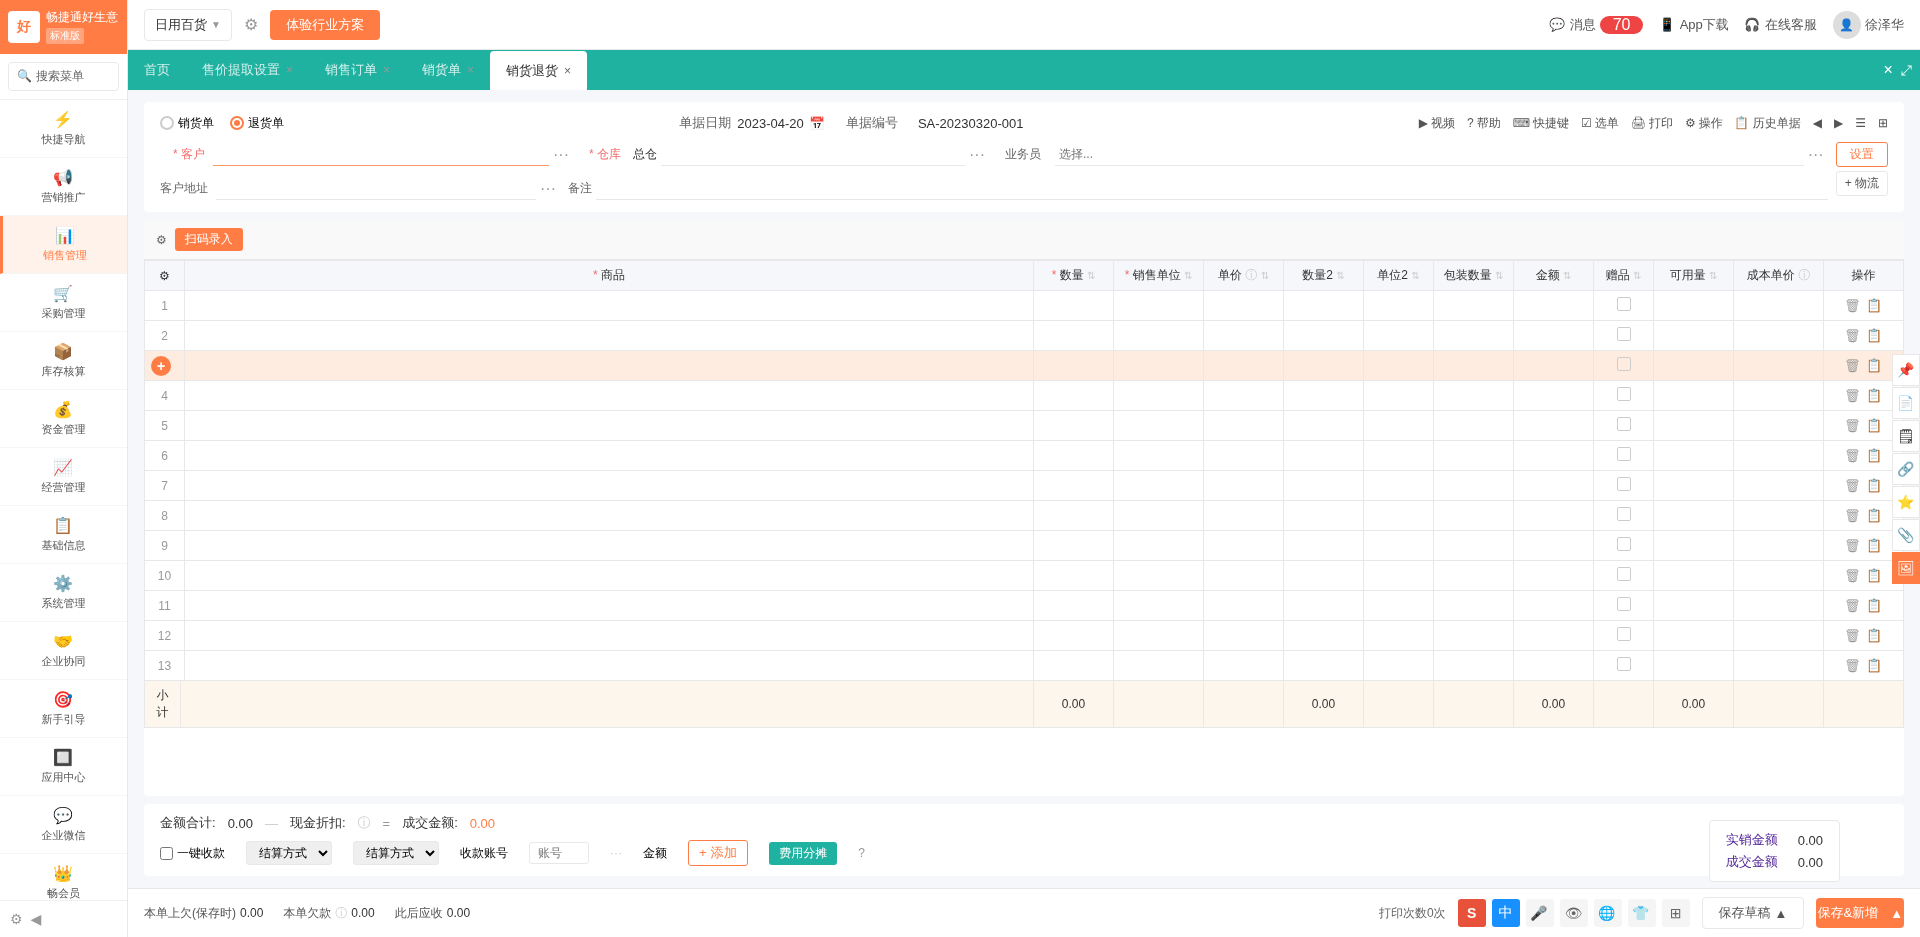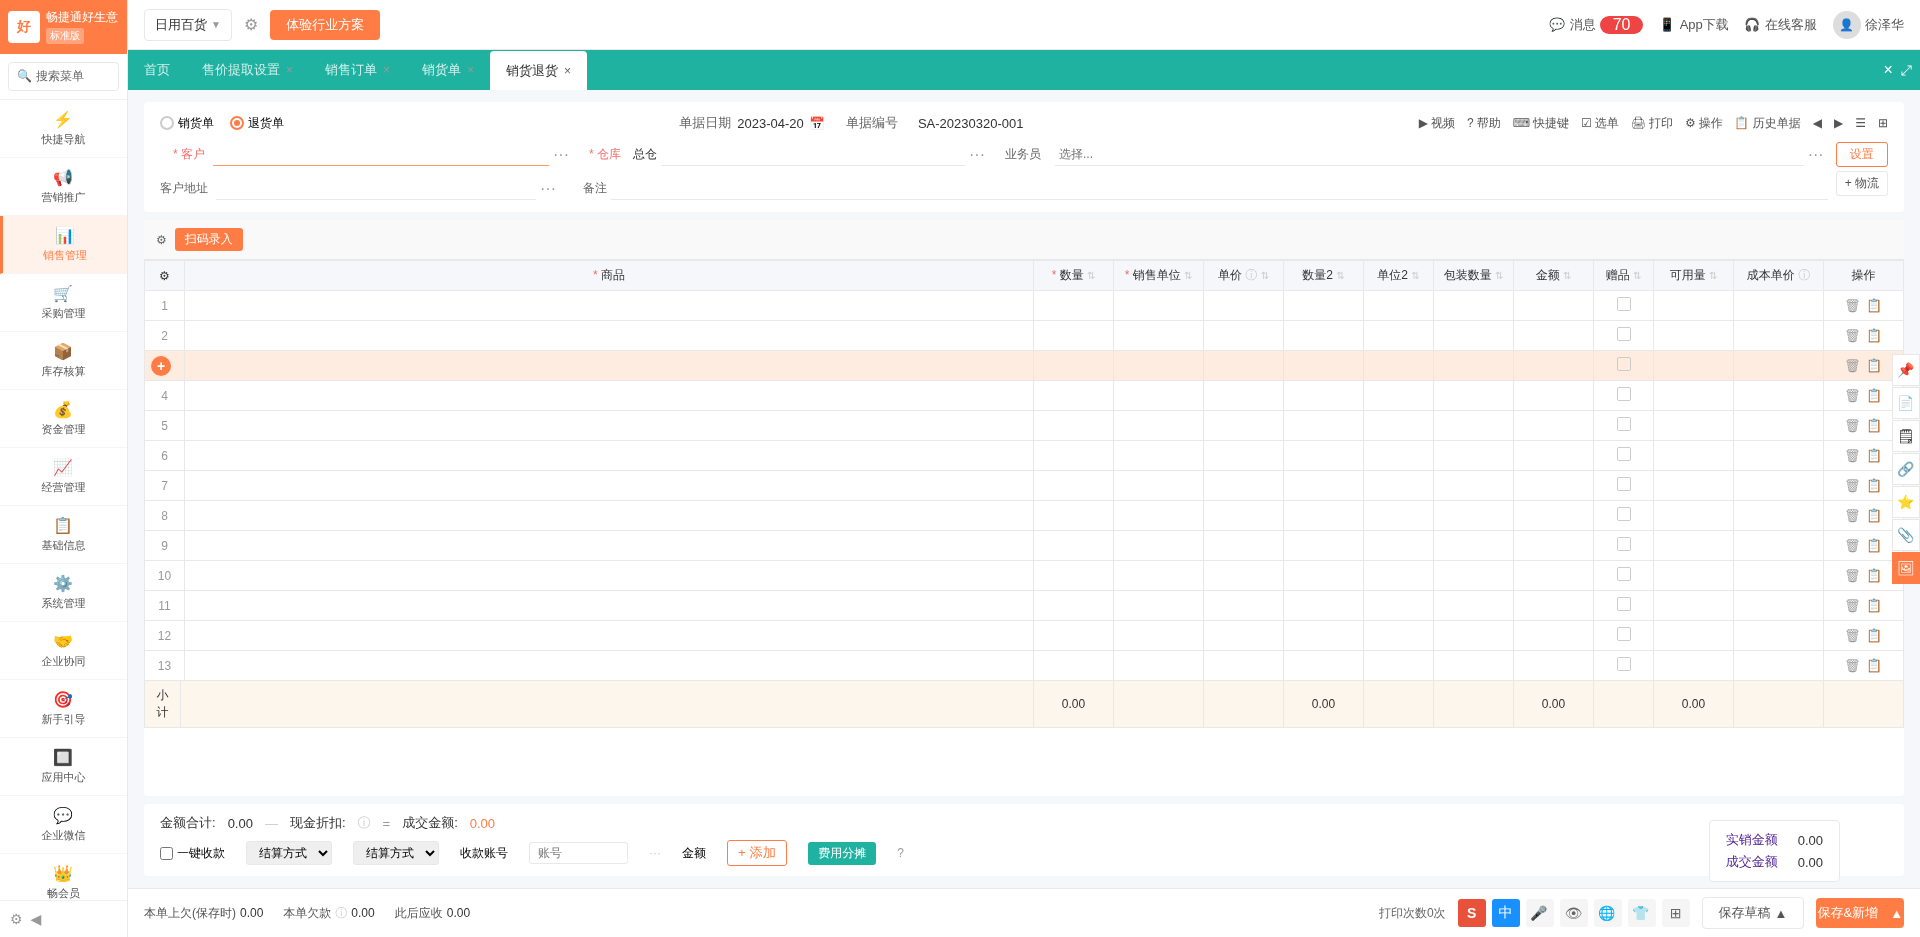--- a/index.html
+++ b/index.html
@@ -84,21 +84,21 @@
     .plus-circle { width: 20px; height: 20px; background: #ff7d45; border-radius: 50%; color: #fff; display: flex; align-items: center; justify-content: center; cursor: pointer; font-size: 14px; font-weight: bold; }
     .total-row td { background: #fdf6ec; font-weight: 500; border-top: 2px solid #e8e8e8; }
 
     
     .footer { background: #fff; border-radius: 4px; padding: 10px 16px; }
     .footer-row1 { display: flex; align-items: center; gap: 12px; font-size: 13px; color: #333; }
     .footer-divider { color: #ccc; }
     .footer-eq { color: #999; }
     .footer-row2 { display: flex; align-items: center; gap: 21px; margin-top: 8px; }
     .footer-check { display: flex; align-items: center; gap: 4px; }
-    .footer-input { border: 1px solid #e8e8e8; border-radius: 3px; padding: 3px 8px; width: 99px; font-size: 12px; }
+    .footer-input { border: 1px solid #e8e8e8; border-radius: 3px; padding: 3px 8px; width: 60px; font-size: 12px; }
     .footer-select { border: 1px solid #e8e8e8; border-radius: 3px; padding: 3px 8px; font-size: 12px; }
     .add-btn { background: none; border: 1px solid #ff7d45; color: #ff7d45; border-radius: 3px; padding: 3px 10px; cursor: pointer; display: flex; align-items: center; gap: 3px; }
     .fee-btn { background: #20b2a0; color: #fff; border: none; border-radius: 3px; padding: 3px 10px; cursor: pointer; font-size: 12px; }
     .help-icon { color: #999; cursor: pointer; }
 
     
     .bottombar { background: #fff; border-top: 1px solid #e8e8e8; padding: 8px 16px; display: flex; align-items: center; justify-content: space-between; flex-shrink: 0; }
     .bottom-stats { display: flex; align-items: center; gap: 20px; font-size: 12px; color: #555; }
     .bottom-stat { display: flex; align-items: center; gap: 4px; }
     .bottom-stat-val { color: #333; font-weight: 500; }
@@ -328,21 +328,21 @@
               <span style="font-size:12px; color:#333; padding:4px 4px;">总仓</span>
               <input class="form-field-input" style="flex: 1 1 0%; border-top: none; border-right: none; border-left: none; border-image: initial; border-bottom: 1px solid rgb(232, 232, 232); padding: 4px;">
               <span class="form-field-dots">···</span>
             </div>
             <div style="display:flex; align-items:center; flex:1;">
               <span style="color:#666; white-space:nowrap; font-size:12px; min-width:50px;">业务员</span>
               <input class="form-field-input" style="flex: 1 1 0%; border-top: none; border-right: none; border-left: none; border-image: initial; border-bottom: 1px solid rgb(232, 232, 232); padding: 4px;" placeholder="选择...">
               <span class="form-field-dots">···</span>
             </div>
           </div>
-          <div style="display:flex; align-items:center; gap:23px;">
+          <div style="display:flex; align-items:center; gap:8px;">
             <div style="display:flex; align-items:center; flex:0 0 400px;">
               <span style="color:#666; white-space:nowrap; font-size:12px; min-width:56px;">客户地址</span>
               <input class="form-field-input" style="flex: 1 1 0%; border-top: none; border-right: none; border-left: none; border-image: initial; border-bottom: 1px solid rgb(232, 232, 232); padding: 4px;">
               <span class="form-field-dots">···</span>
             </div>
             <div style="display:flex; align-items:center; flex:1;">
               <span style="color:#666; white-space:nowrap; font-size:12px; min-width:28px;">备注</span>
               <input class="form-field-input" style="flex: 1 1 0%; border-top: none; border-right: none; border-left: none; border-image: initial; border-bottom: 1px solid rgb(232, 232, 232); padding: 4px;">
             </div>
           </div>

